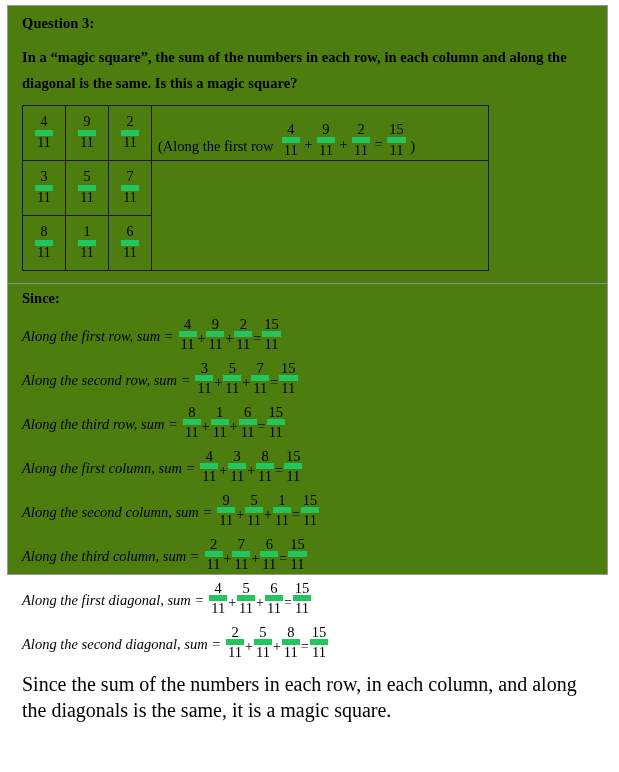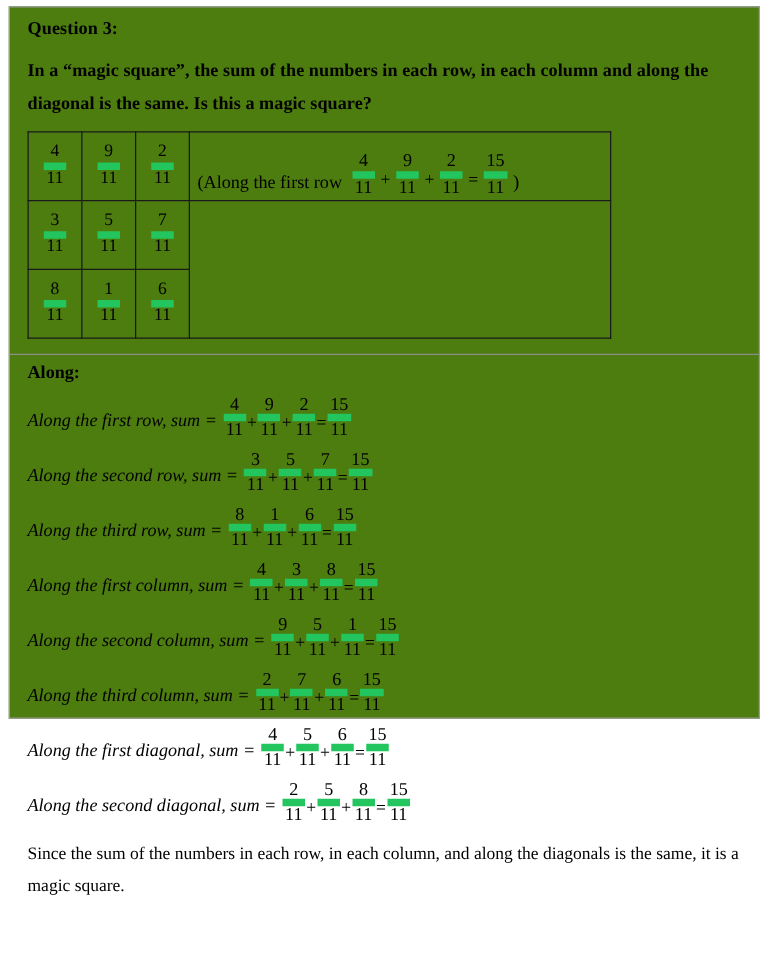--- a/index.html
+++ b/index.html
@@ -135,21 +135,21 @@
     display: inline-block;
     vertical-align: -0.22em;
     font-style: italic;
   }
   .expr {
     display: inline-block;
     vertical-align: middle;
     margin-left: 4px;
   }
   .conclusion {
-    font-size: 14px;
+    font-size: 20px;
     line-height: 26px;
     margin-top: 2px;
     width: 575px;
   }
 </style>
 </head>
 <body>
 
 <div class="page">
 
@@ -245,21 +245,21 @@
             </span>
           </td>
         </tr>
       </tbody>
     </table>
   </div>
 
   <div class="divider"></div>
 
   <div class="answer-block">
-    <div class="a-title">Along:</div>
+    <div class="a-title">Since:</div>
     <div id="calc-list">
         <div class="calc-line"><span class="calc-label">Along the first row, sum =</span><span class="expr"><span class="frac"><span class="num">4</span><span class="den">11</span></span><span class="op">+</span><span class="frac"><span class="num">9</span><span class="den">11</span></span><span class="op">+</span><span class="frac"><span class="num">2</span><span class="den">11</span></span><span class="op">=</span><span class="frac"><span class="num">15</span><span class="den">11</span></span></span></div>
         <div class="calc-line"><span class="calc-label">Along the second row, sum =</span><span class="expr"><span class="frac"><span class="num">3</span><span class="den">11</span></span><span class="op">+</span><span class="frac"><span class="num">5</span><span class="den">11</span></span><span class="op">+</span><span class="frac"><span class="num">7</span><span class="den">11</span></span><span class="op">=</span><span class="frac"><span class="num">15</span><span class="den">11</span></span></span></div>
         <div class="calc-line"><span class="calc-label">Along the third row, sum =</span><span class="expr"><span class="frac"><span class="num">8</span><span class="den">11</span></span><span class="op">+</span><span class="frac"><span class="num">1</span><span class="den">11</span></span><span class="op">+</span><span class="frac"><span class="num">6</span><span class="den">11</span></span><span class="op">=</span><span class="frac"><span class="num">15</span><span class="den">11</span></span></span></div>
         <div class="calc-line"><span class="calc-label">Along the first column, sum =</span><span class="expr"><span class="frac"><span class="num">4</span><span class="den">11</span></span><span class="op">+</span><span class="frac"><span class="num">3</span><span class="den">11</span></span><span class="op">+</span><span class="frac"><span class="num">8</span><span class="den">11</span></span><span class="op">=</span><span class="frac"><span class="num">15</span><span class="den">11</span></span></span></div>
         <div class="calc-line"><span class="calc-label">Along the second column, sum =</span><span class="expr"><span class="frac"><span class="num">9</span><span class="den">11</span></span><span class="op">+</span><span class="frac"><span class="num">5</span><span class="den">11</span></span><span class="op">+</span><span class="frac"><span class="num">1</span><span class="den">11</span></span><span class="op">=</span><span class="frac"><span class="num">15</span><span class="den">11</span></span></span></div>
         <div class="calc-line"><span class="calc-label">Along the third column, sum =</span><span class="expr"><span class="frac"><span class="num">2</span><span class="den">11</span></span><span class="op">+</span><span class="frac"><span class="num">7</span><span class="den">11</span></span><span class="op">+</span><span class="frac"><span class="num">6</span><span class="den">11</span></span><span class="op">=</span><span class="frac"><span class="num">15</span><span class="den">11</span></span></span></div>
         <div class="calc-line"><span class="calc-label">Along the first diagonal, sum =</span><span class="expr"><span class="frac"><span class="num">4</span><span class="den">11</span></span><span class="op">+</span><span class="frac"><span class="num">5</span><span class="den">11</span></span><span class="op">+</span><span class="frac"><span class="num">6</span><span class="den">11</span></span><span class="op">=</span><span class="frac"><span class="num">15</span><span class="den">11</span></span></span></div>
         <div class="calc-line"><span class="calc-label">Along the second diagonal, sum =</span><span class="expr"><span class="frac"><span class="num">2</span><span class="den">11</span></span><span class="op">+</span><span class="frac"><span class="num">5</span><span class="den">11</span></span><span class="op">+</span><span class="frac"><span class="num">8</span><span class="den">11</span></span><span class="op">=</span><span class="frac"><span class="num">15</span><span class="den">11</span></span></span></div>
       </div>

